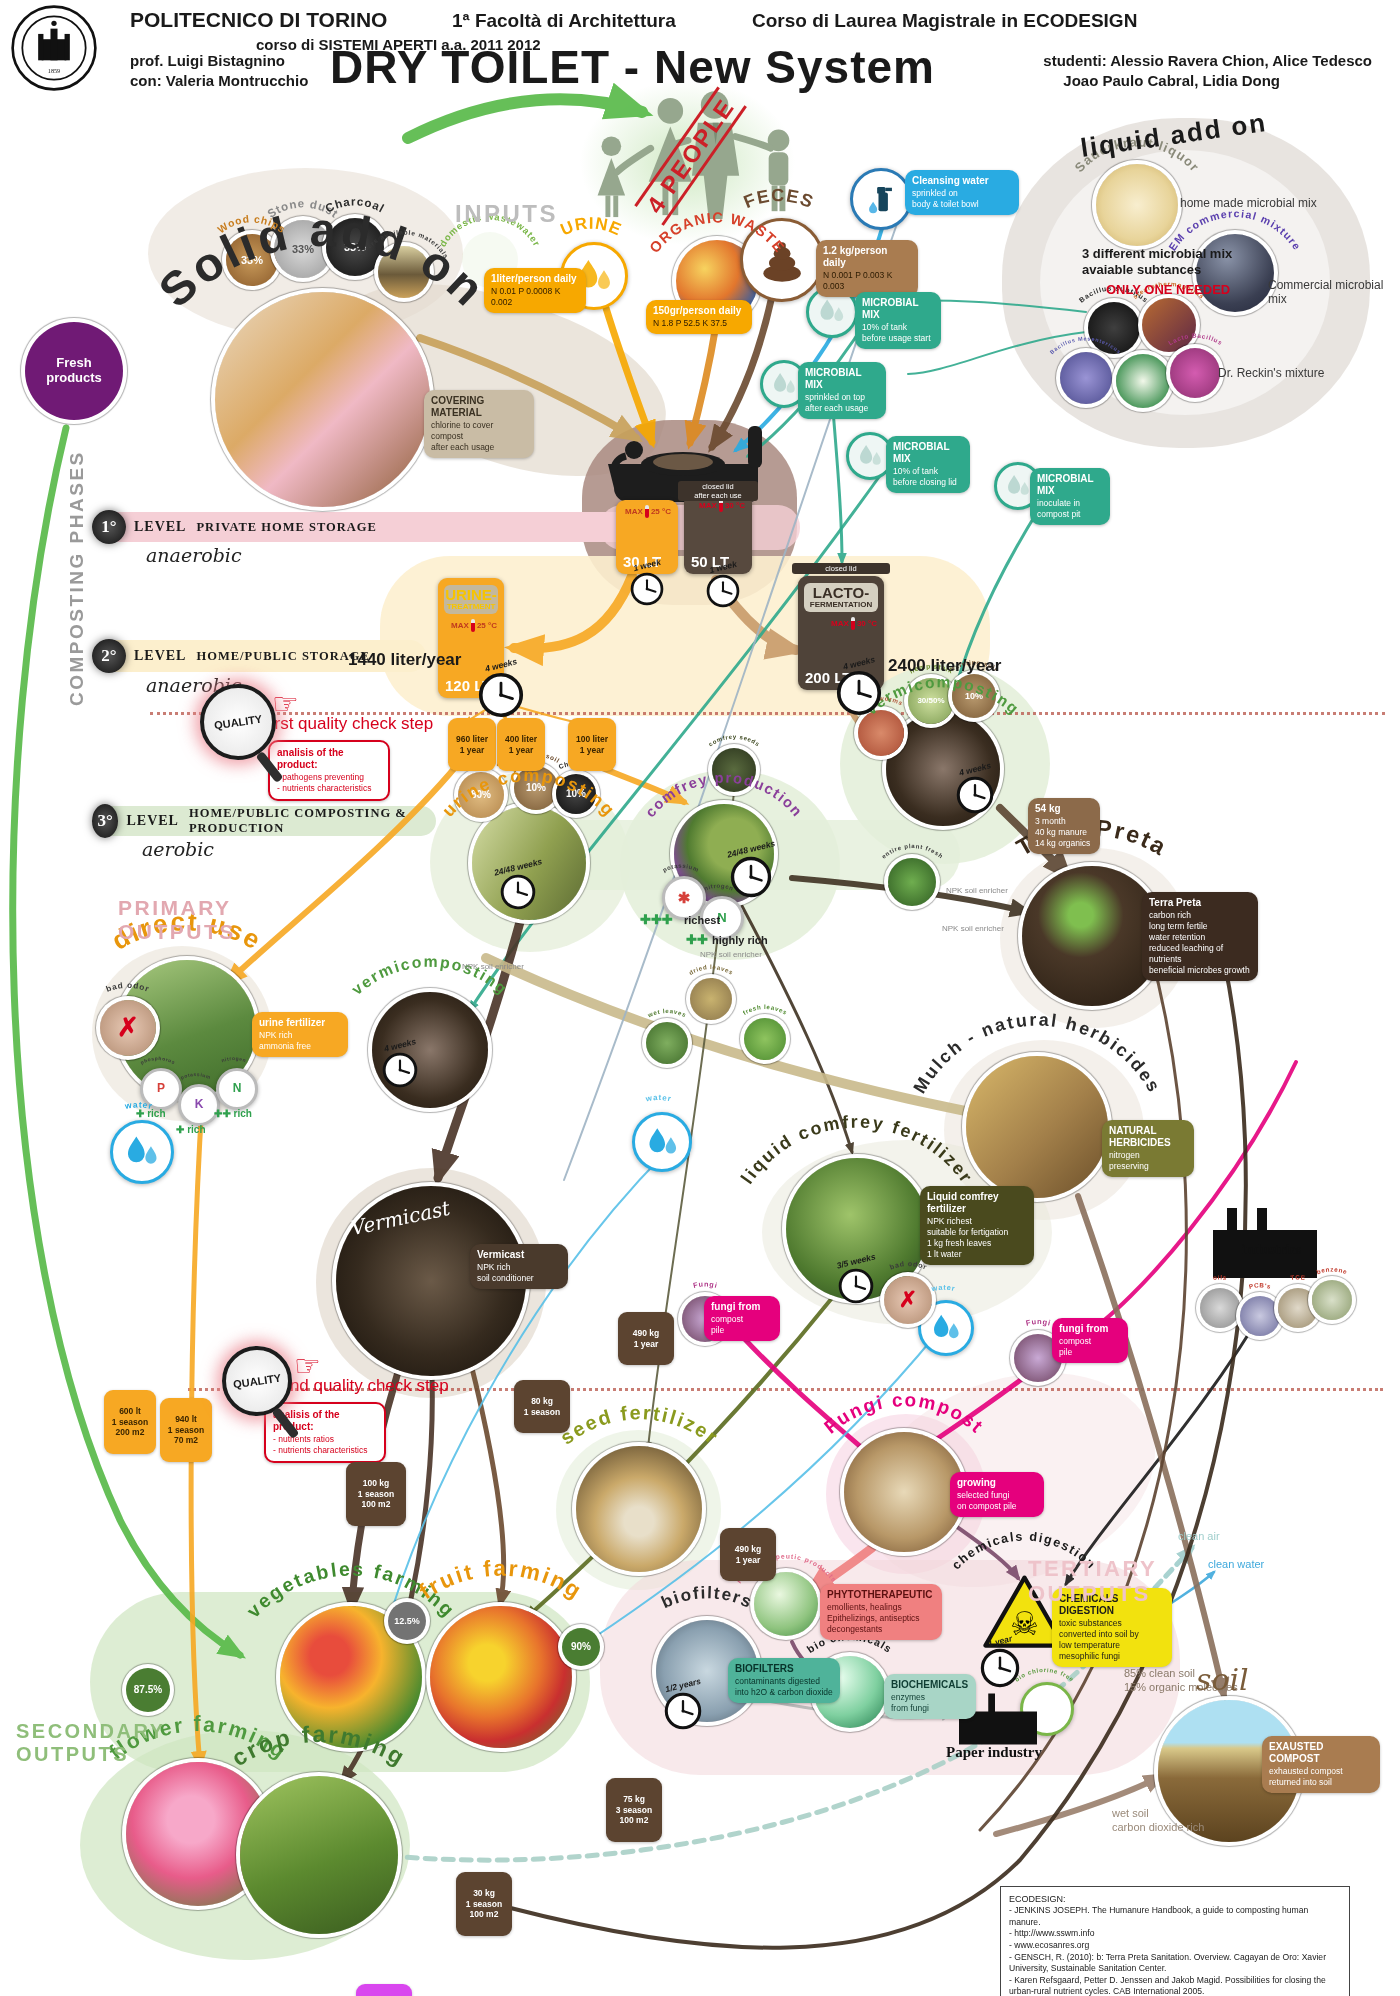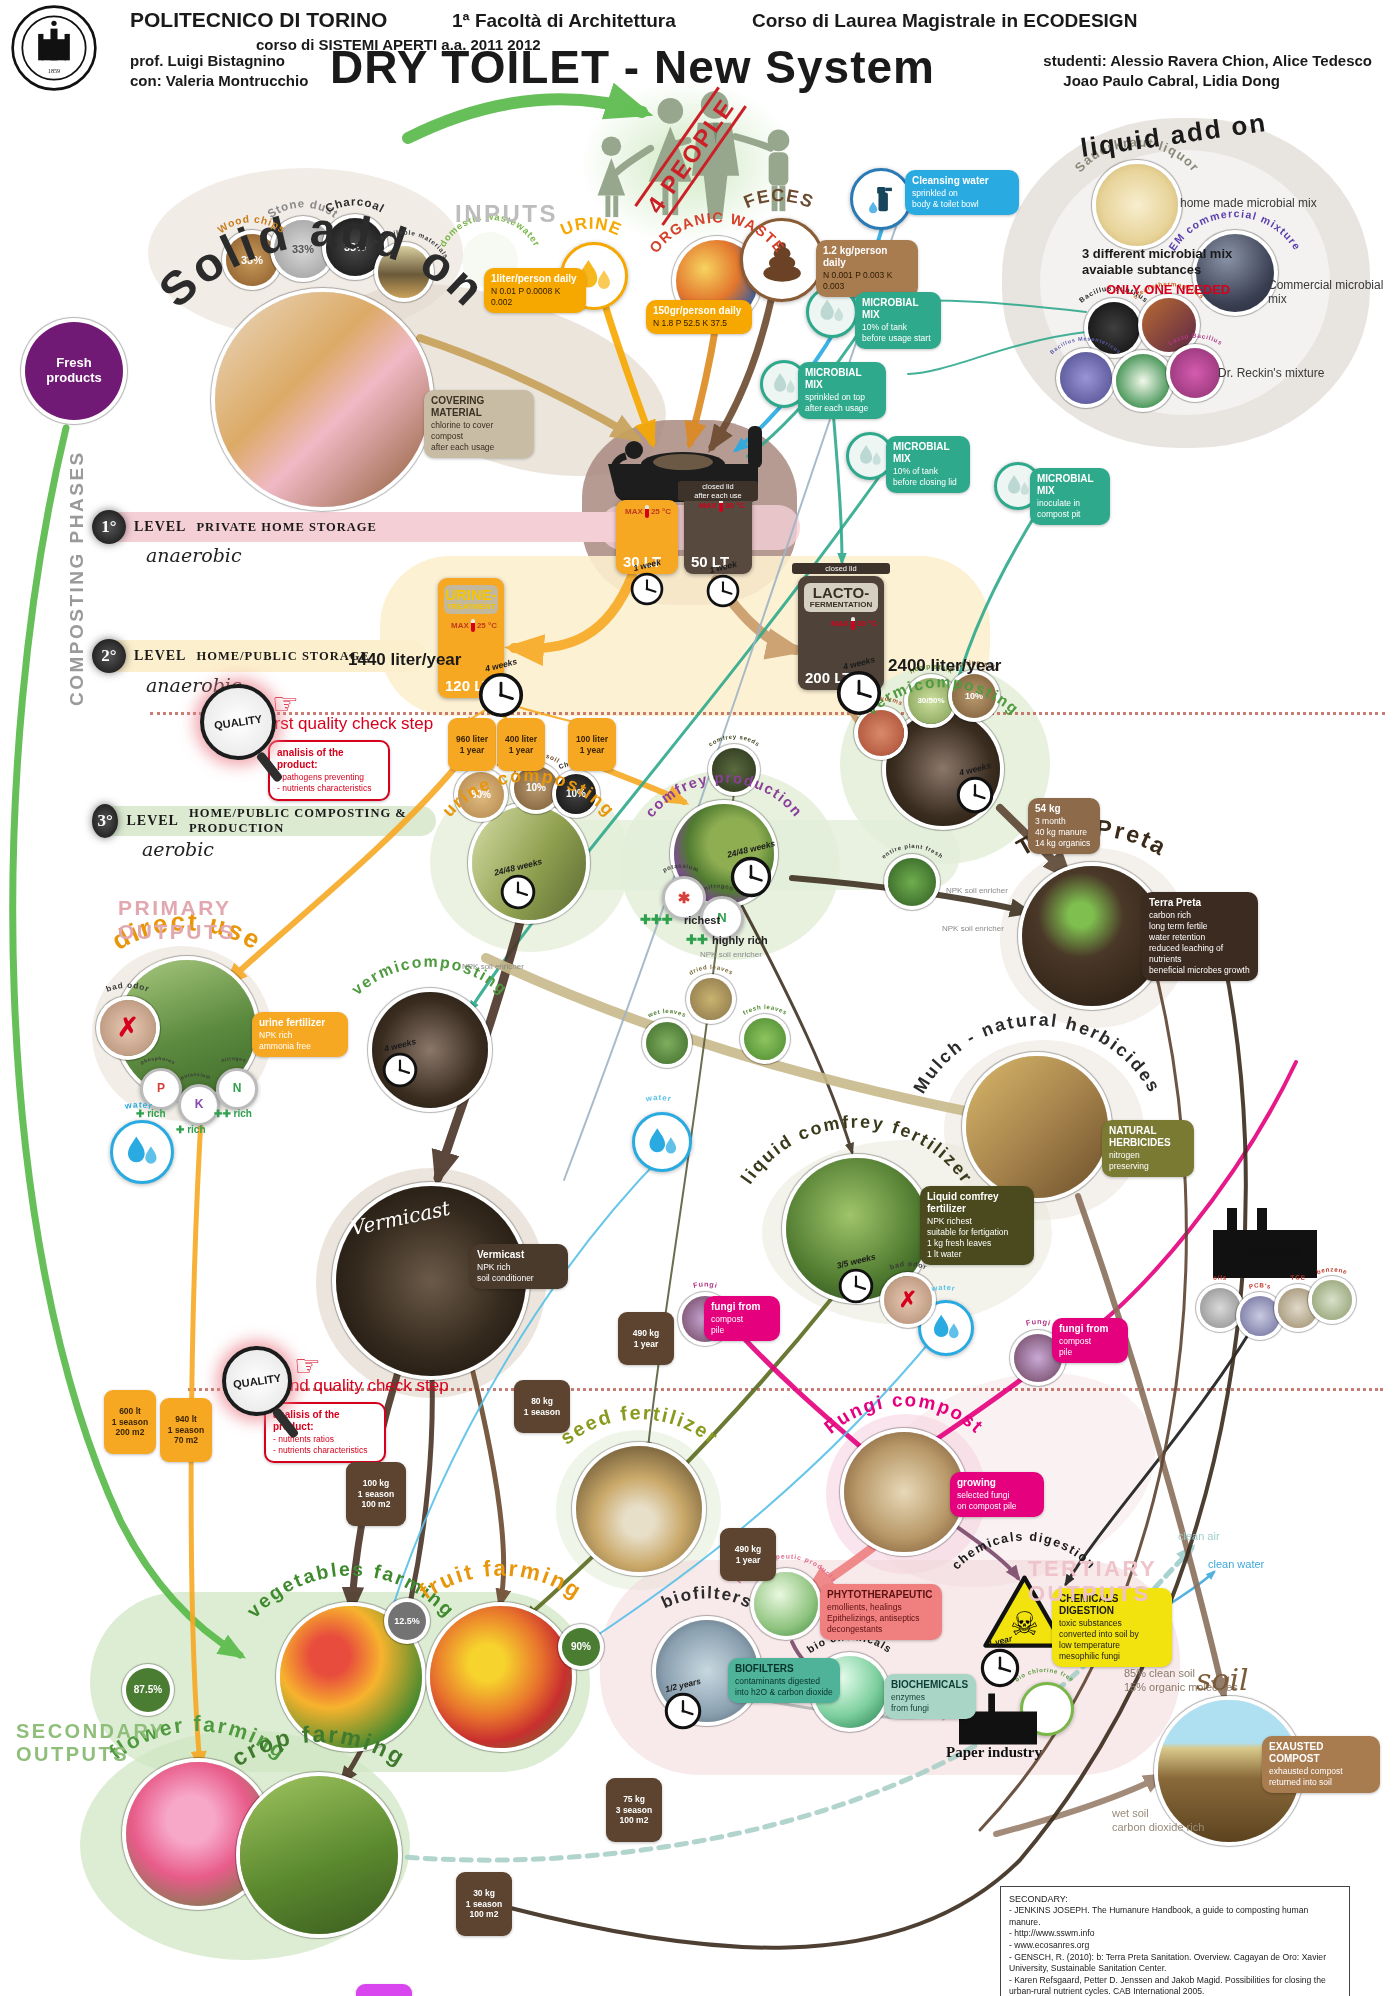--- a/index.html
+++ b/index.html
@@ -127,21 +127,21 @@
 
   <svg class="abs" style="left:1205px;top:1200px;width:120px;height:80px;z-index:6" viewBox="0 0 120 80">
     <path d="M8 78V30h14V8h10v22h6V30h14V8h10v22h4V30h46v48Z" fill="#111"></path>
   </svg>
 
   <svg class="abs" style="left:950px;top:1686px;width:96px;height:60px;z-index:6" viewBox="0 0 120 80">
     <path d="M8 78V34h12V10h9v24h6V34h12V10h9v24h4V34h52v44Z" fill="#111"></path>
   </svg>
 
   <div id="refs">
-    <div class="rt">SECONDARY:</div>
+    <div class="rt">ECODESIGN:</div>
     <div id="reflines">
         <div>- JENKINS JOSEPH. The Humanure Handbook, a guide to composting human manure.</div>
         <div>- http://www.sswm.info</div>
         <div>- www.ecosanres.org</div>
         <div>- GENSCH, R. (2010): b: Terra Preta Sanitation. Overview. Cagayan de Oro: Xavier University, Sustainable Sanitation Center.</div>
         <div>- Karen Refsgaard, Petter D. Jenssen and Jakob Magid. Possibilities for closing the urban-rural nutrient cycles. CAB International 2005.</div>
       </div>
   </div>
 
 <div class="blob" style="left: 580px; top: 80px; width: 215px; height: 165px; background: radial-gradient(closest-side, rgb(205, 232, 192), rgba(205, 232, 192, 0)); opacity: 0.95; border-radius: 50%;"></div>

